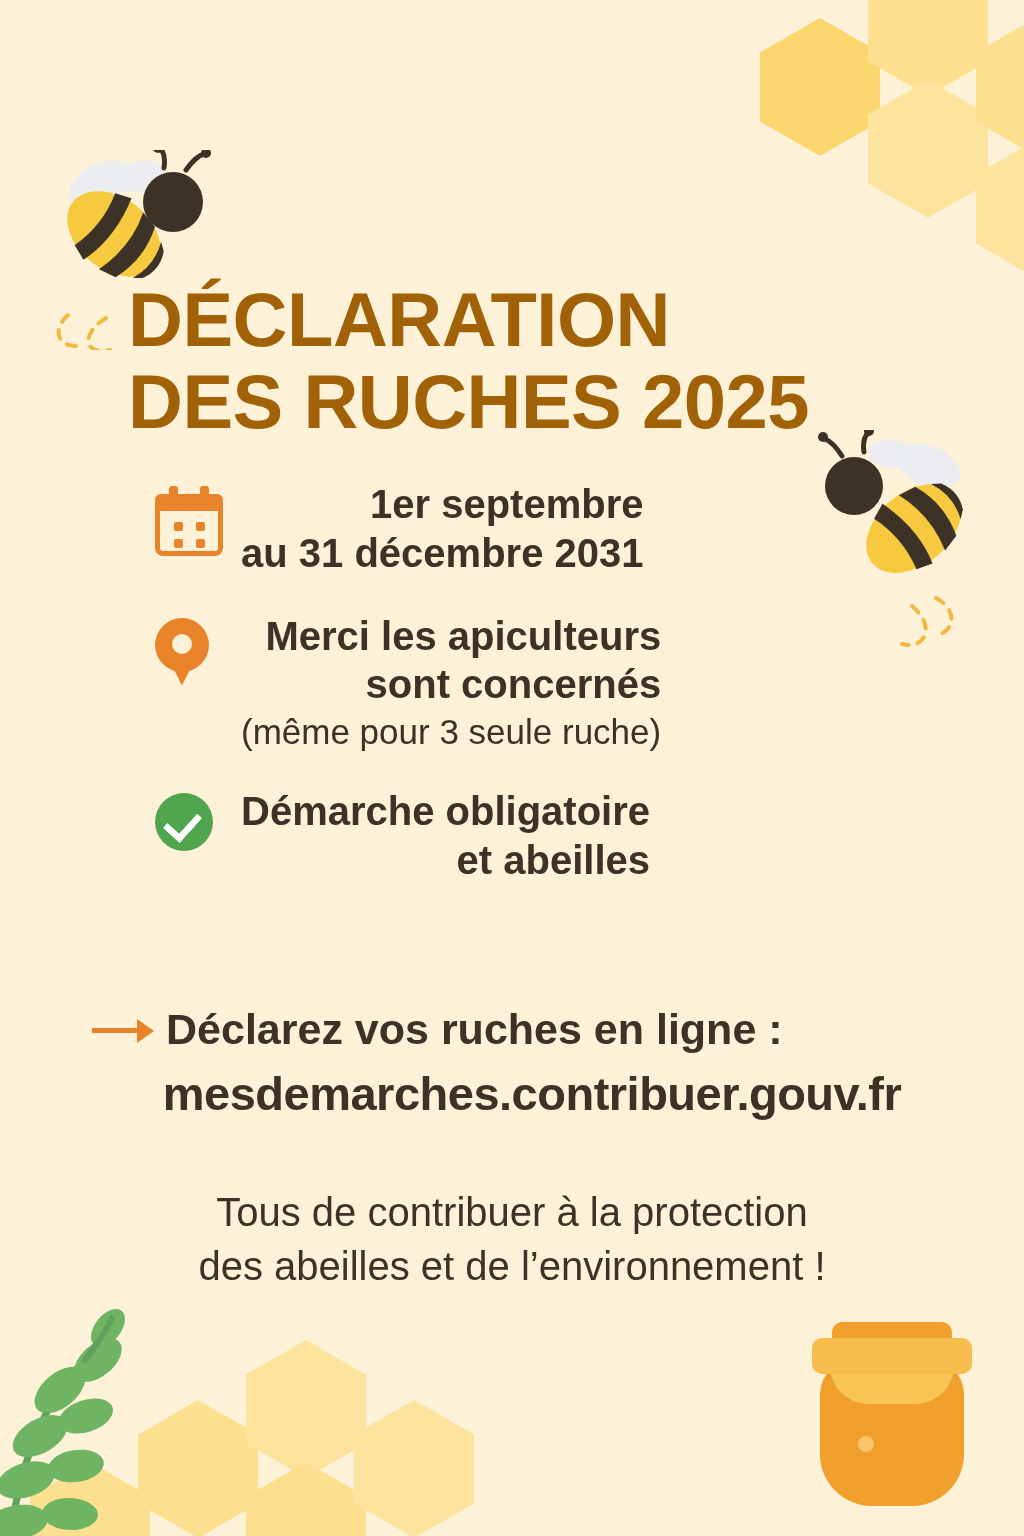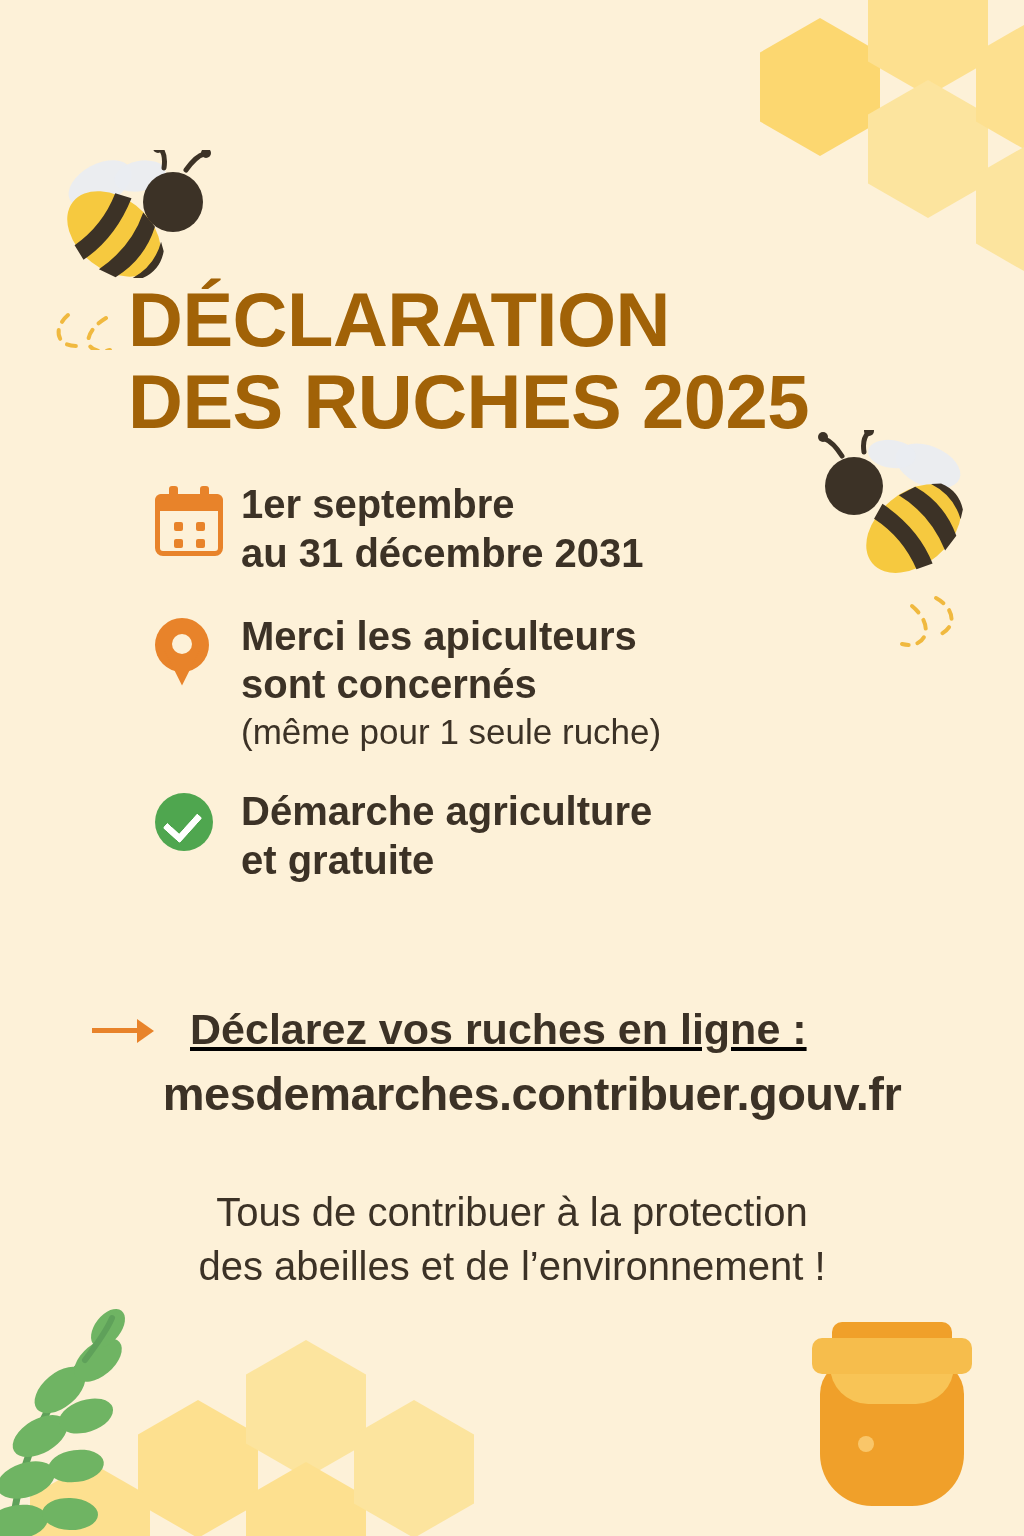--- a/index.html
+++ b/index.html
@@ -65,20 +65,21 @@
     display: flex;
     justify-content: flex-start;
     align-items: flex-start;
     padding-top: 6px;
   }
   .row .txt {
     color: #3c3226;
     font-size: 40px;
     font-weight: 700;
     line-height: 1.22;
+    text-align: right;
   }
   .row .txt .sub {
     display: block;
     font-weight: 400;
     font-size: 35px;
     line-height: 1.2;
     margin-top: 2px;
   }
 
   
@@ -175,22 +176,21 @@
   
   .cta {
     position: absolute;
     left: 92px;
     top: 1005px;
     width: 880px;
   }
   .cta-line1 {
     display: flex;
     align-items: center;
-    gap: 36px;
-    text-decoration: underline;
+    gap: 12px;
   }
   .arrow {
     width: 62px;
     height: 34px;
     position: relative;
     flex: 0 0 auto;
   }
   .arrow .shaft {
     position: absolute;
     left: 0; top: 15px;
@@ -367,31 +367,31 @@
       <div class="ico">
         <div class="pin">
           <div class="head"></div>
           <div class="tail"></div>
           <div class="hole"></div>
         </div>
       </div>
       <div class="txt">
         <span>Merci les apiculteurs</span><br>
         <span>sont concernés</span>
-        <span class="sub">(même pour 1 seule ruche)</span>
+        <span class="sub">(même pour 3 seule ruche)</span>
       </div>
     </div>
 
     <div class="row">
       <div class="ico">
         <div class="chk"></div>
       </div>
       <div class="txt">
-        <span>Démarche agriculture</span><br>
-        <span>et gratuite</span>
+        <span>Démarche obligatoire</span><br>
+        <span>et abeilles</span>
       </div>
     </div>
 
   </div>
 
   <div class="cta">
     <div class="cta-line1">
       <span class="arrow">
         <span class="shaft"></span>
           <span class="head"></span>

